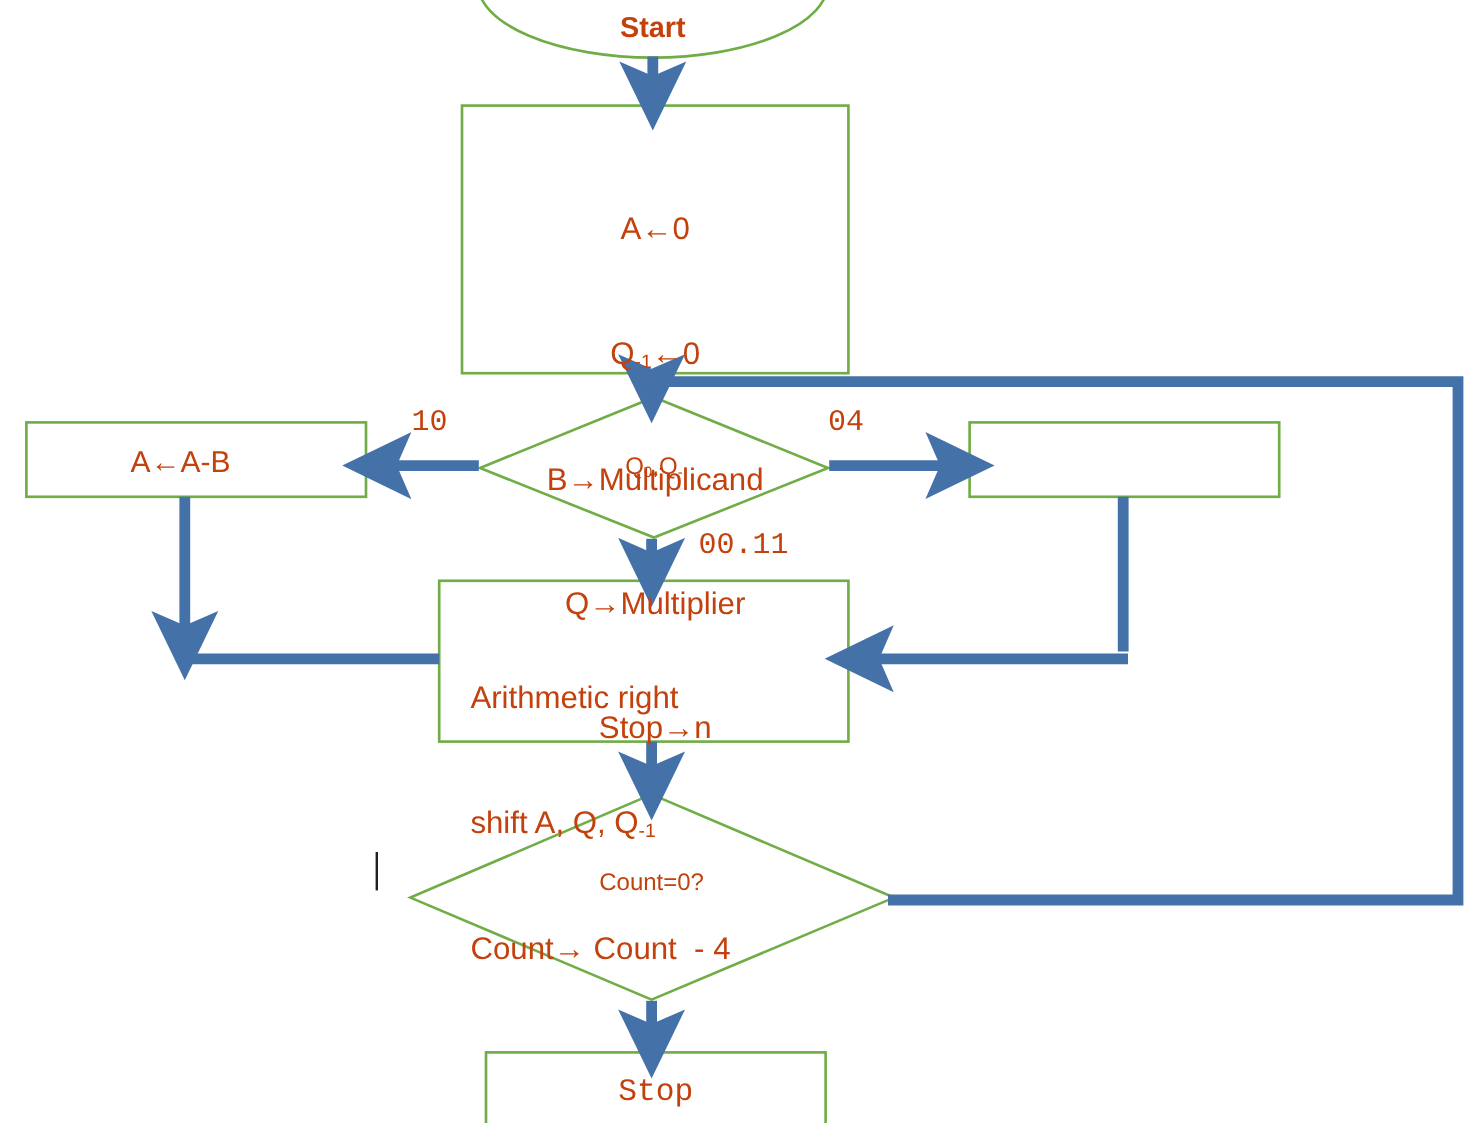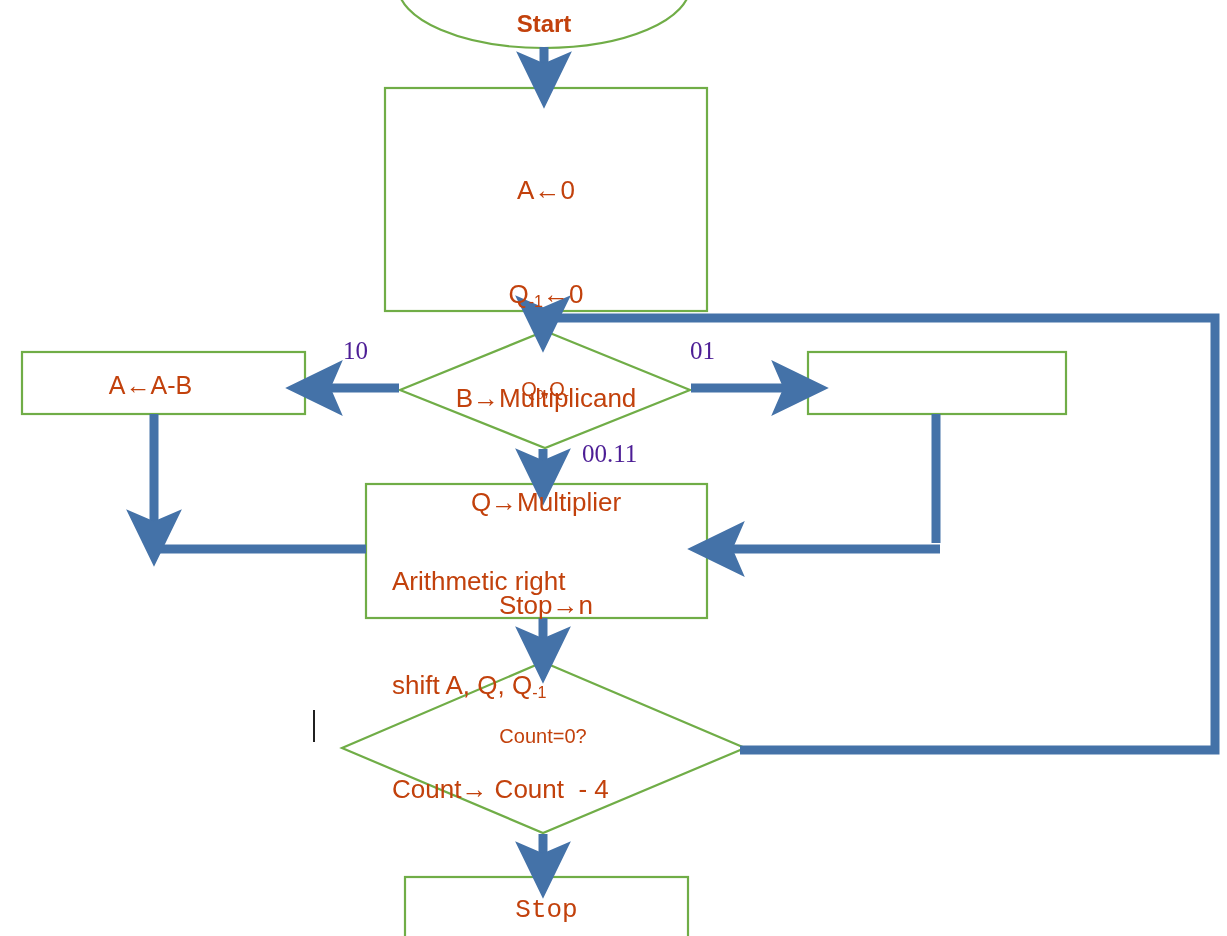--- a/index.html
+++ b/index.html
@@ -51,22 +51,22 @@
   }
   .shift-text {
     font-size: 26px;
   }
   .decision-text {
     font-size: 20px;
   }
   .edge-label {
     position: absolute;
     font-size: 25px;
-    color: #4c1d95;
-    font-family: Liberation Serif, serif;
+    color: #c2410c;
+    font-family: Liberation Mono, monospace;
     white-space: nowrap;
   }
   .caret-artifact {
     position: absolute;
     width: 2px;
     background: #202020;
   }
   sub {
     font-size: 0.62em;
     vertical-align: -0.22em;
@@ -145,19 +145,19 @@
     <div><span>shift A, Q, Q</span><sub>-1</sub></div>
     <div>Count→ Count  - 4</div>
   </div>
 
   <div class="node-label lbl-center decision-text" style="left:443px; top:723px; width:200px;">Count=0?</div>
 
   <div class="node-label lbl-center terminal-text-plain" style="left:405px; top:893px; width:283px;">Stop</div>
 
   <div class="edge-label" style="left:343px; top:337px;">10</div>
 
-  <div class="edge-label" style="left:690px; top:337px;">01</div>
+  <div class="edge-label" style="left:690px; top:337px;">04</div>
 
   <div class="edge-label" style="left:582px; top:440px;">00.11</div>
 
   <div class="caret-artifact" style="left:313px; top:710px; height:32px;"></div>
 
 </div>
 
 </body></html>

